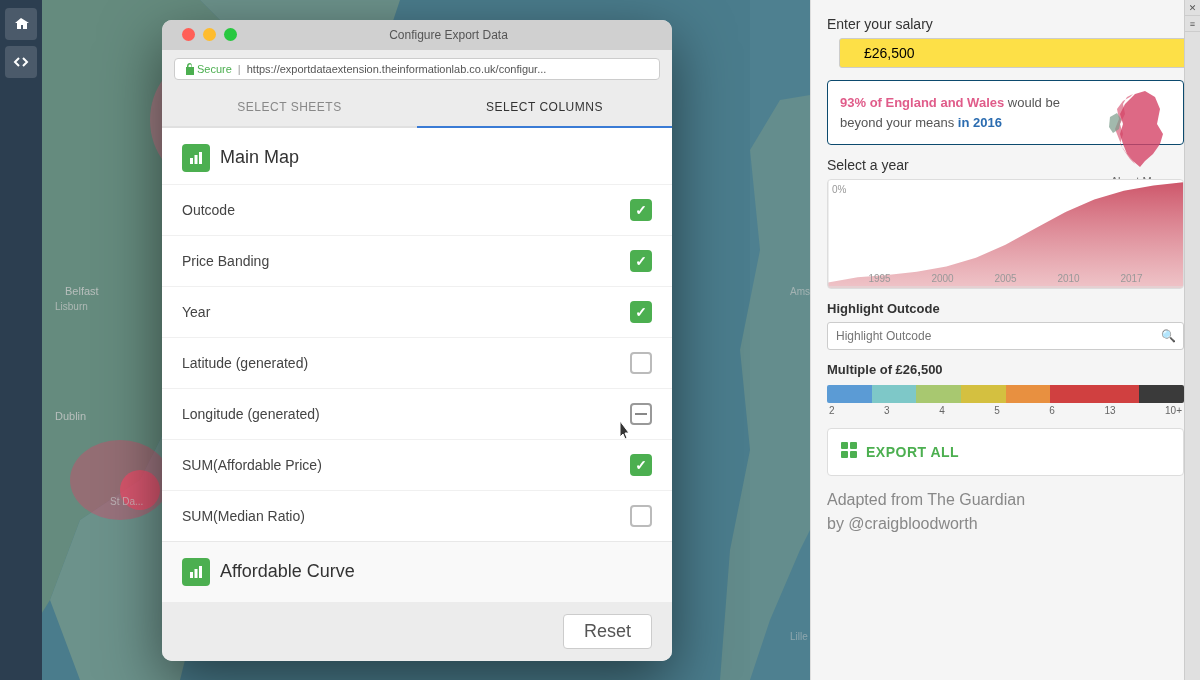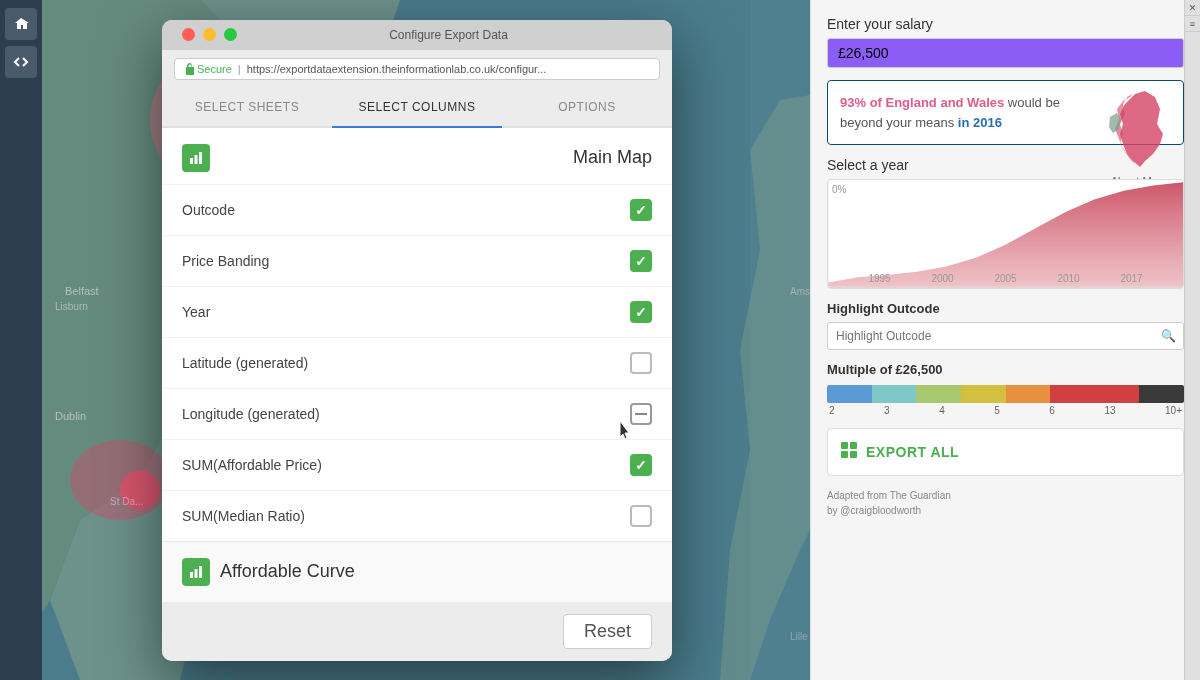--- a/index.html
+++ b/index.html
@@ -29,21 +29,21 @@
       position: absolute; top: 0; right: 0; width: 390px; height: 680px;
       background: #f5f5f5; overflow-y: auto; z-index: 5;
       border-left: 1px solid #ddd;
     }
 
     .right-panel-inner { padding: 16px; }
 
     .salary-section { margin-bottom: 12px; }
     .salary-label { font-size: 14px; color: #333; margin-bottom: 6px; font-weight: 500; }
     .salary-input {
-      width: 100%; padding: 6px 10px; border: 1px solid #ccc; border-radius: 3px; font-size: 14px; background: #8b5cf6;
+      width: 100%; padding: 6px 24px; border: 1px solid #ccc; border-radius: 3px; font-size: 14px; background: #fde047; margin-left: 12px;
     }
 
     .stats-area {
       background: white; border: 1px solid #0c4a6e; border-radius: 4px; padding: 12px; margin-bottom: 12px; position: relative;
     }
 
     .stat-text { font-size: 13px; color: #555; line-height: 1.5; }
 
     .map-thumbnail {
       position: absolute; top: 8px; right: 8px; width: 70px; height: 80px;
@@ -75,21 +75,21 @@
     .color-bar { display: flex; height: 18px; border-radius: 2px; overflow: hidden; }
     .color-bar-labels { display: flex; justify-content: space-between; font-size: 10px; color: #666; margin-top: 2px; padding: 0 2px; }
 
     .export-bar {
       background: white; border: 1px solid #ddd; border-radius: 4px; padding: 12px;
       display: flex; align-items: center; gap: 8px; margin-bottom: 12px; cursor: pointer;
     }
     .export-icon { font-size: 16px; color: #4CAF50; }
     .export-label { font-size: 14px; color: #4CAF50; font-weight: 600; letter-spacing: 0.5px; }
 
-    .adapted-text { font-size: 10px; color: #888; line-height: 1.5; }
+    .adapted-text { font-size: 16px; color: #888; line-height: 1.5; }
 
     
     #modal-overlay {
       position: absolute; top: 0; left: 42px; width: calc(100% - 42px); height: 680px;
       z-index: 20; display: flex; align-items: center; justify-content: flex-start; padding-left: 120px;
     }
 
     #modal {
       width: 510px; background: #ececec; border-radius: 10px; overflow: hidden;
       box-shadow: 0 20px 60px rgba(0,0,0,0.5);
@@ -126,21 +126,20 @@
       content: ''; position: absolute; bottom: -2px; left: 0; right: 0; height: 2px; background: #3a7bd5;
     }
 
     
     .modal-content { background: white; padding: 0; }
 
     
     .section-header {
       display: flex; align-items: center; gap: 10px; padding: 16px 20px 12px 20px;
       background: white;
-      justify-content: space-between;
     }
     .section-icon {
       width: 28px; height: 28px; background: #4CAF50; border-radius: 4px;
       display: flex; align-items: center; justify-content: center;
     }
     .section-icon svg { width: 16px; height: 16px; }
     .section-title { font-size: 18px; color: #333; font-weight: 400; }
 
     
     .column-row {
@@ -260,21 +259,20 @@
           </svg>
         <span>Secure</span>
       </span>
       <span style="color:#999;font-size:11px">|</span>
       <span class="url-text">https://exportdataextension.theinformationlab.co.uk/configur...</span>
     </div>
 
     <div class="modal-tabs">
       <div class="modal-tab">SELECT SHEETS</div>
       <div class="modal-tab active">SELECT COLUMNS</div>
-      <div class="modal-tab">OPTIONS</div>
     </div>
 
     <div class="modal-content">
 
       <div class="section-header">
         <div class="section-icon">
           <svg width="16" height="16" viewBox="0 0 16 16" fill="none">
             <rect x="2" y="8" width="3" height="6" fill="white"></rect>
             <rect x="6.5" y="5" width="3" height="9" fill="white"></rect>
             <rect x="11" y="2" width="3" height="12" fill="white"></rect>

